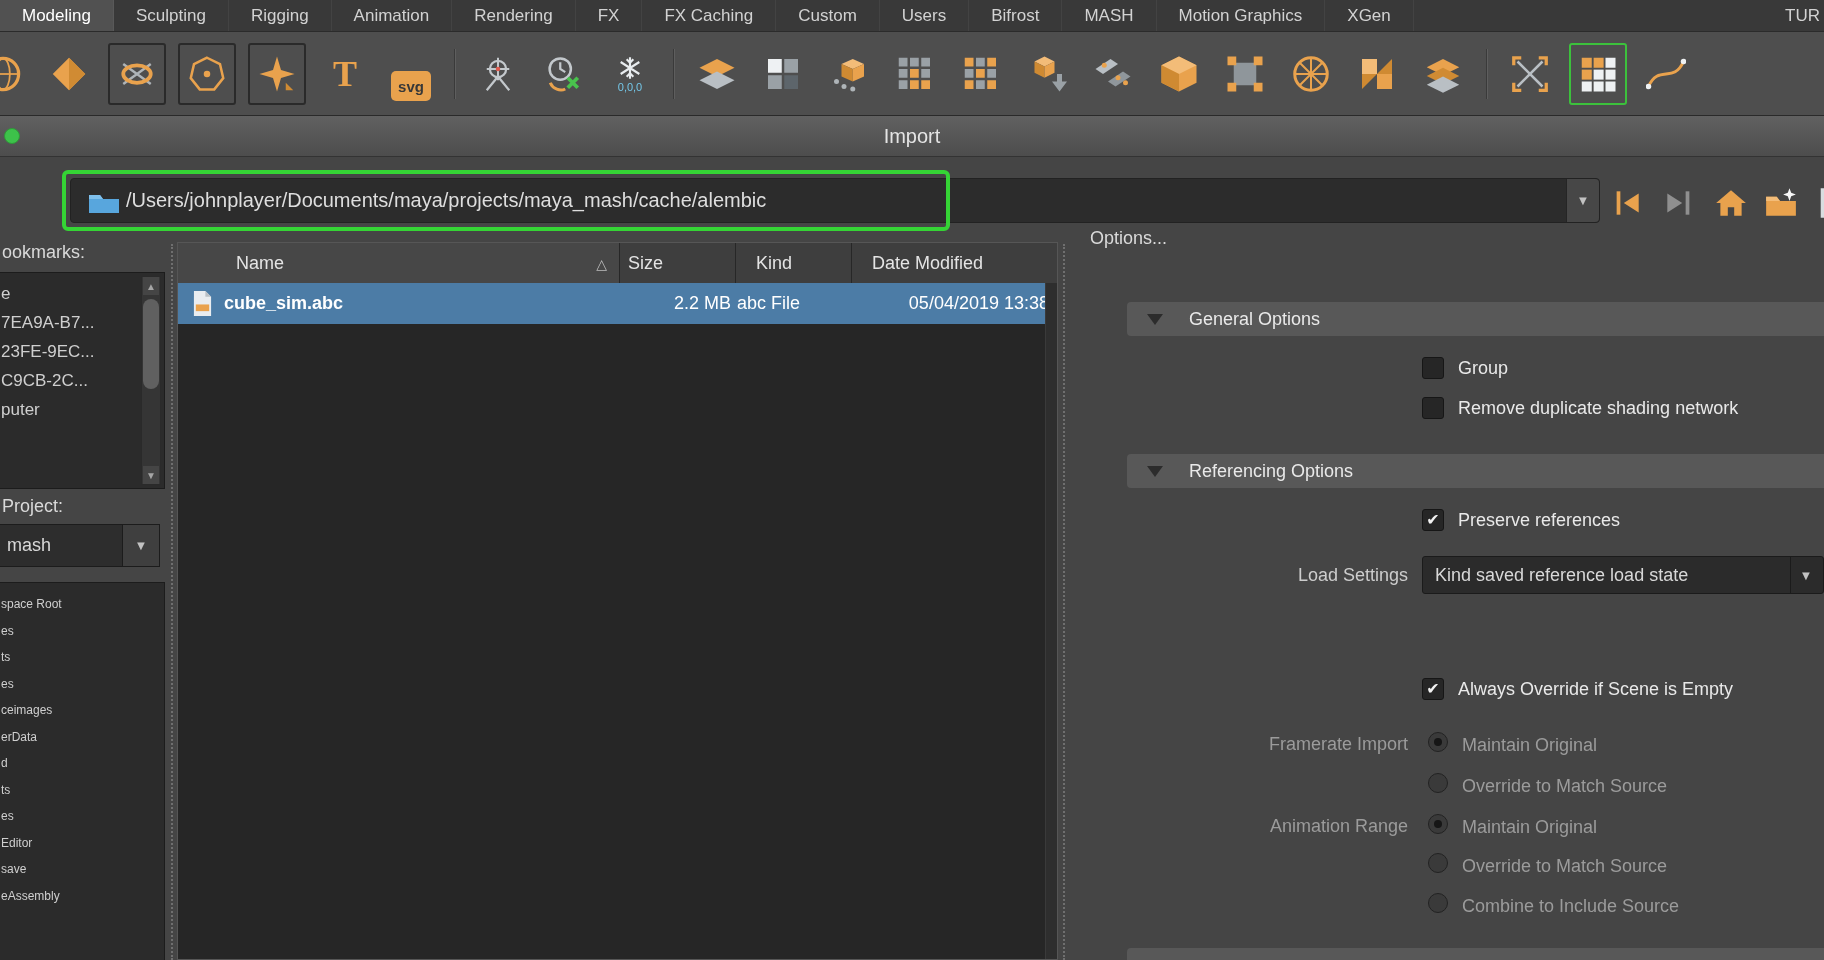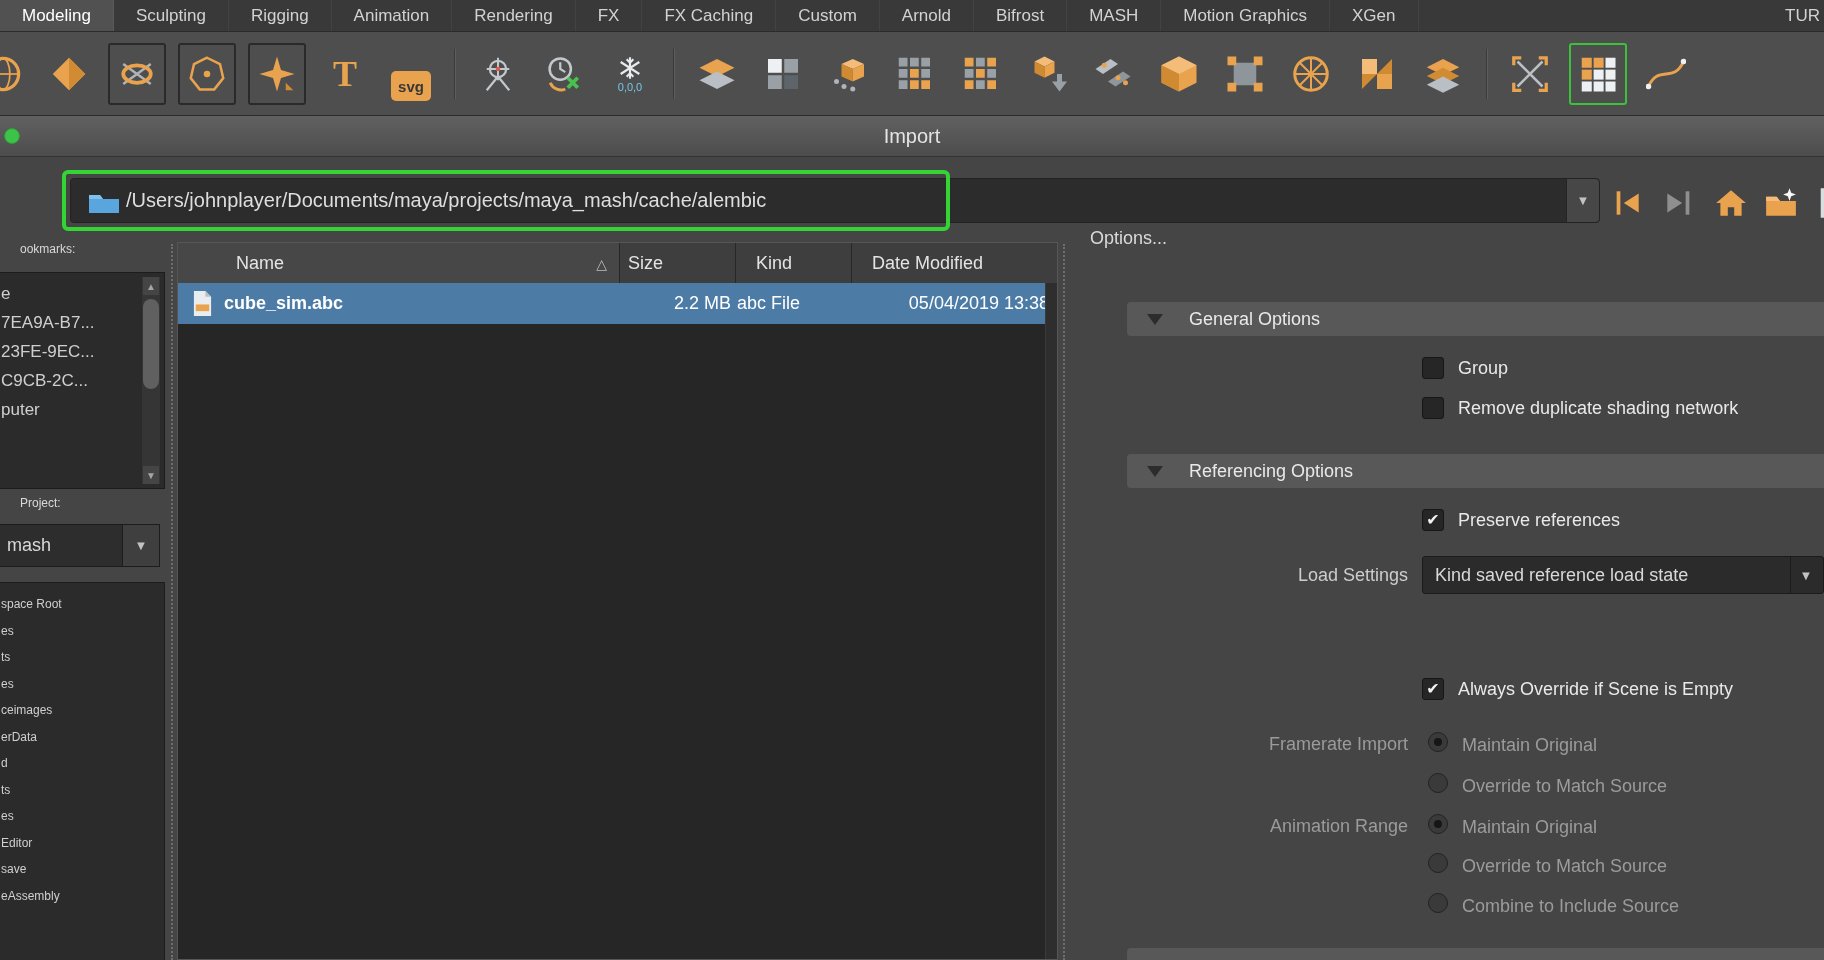--- a/index.html
+++ b/index.html
@@ -51,21 +51,21 @@
   
   .dd-arrow::after{content:"▼";font-size:13px;color:#c2c2c2;}
   .dd-arrow{display:flex;align-items:center;justify-content:center;width:100%;height:100%;}
   .sb-btn{position:absolute;left:1px;right:1px;height:18px;background:#454545;display:flex;
           align-items:center;justify-content:center;font-size:10px;color:#a5a5a5;}
   .sb-up::after{content:"▲";}
   .sb-down::after{content:"▼";}
   .sort-asc::after{content:"△";font-size:14px;color:#bdbdbd;}
 
   
-  .sidelabel{position:absolute;left:20px;font-size:12px;color:#d9d9d9;white-space:nowrap;}
+  .sidelabel{position:absolute;left:2px;font-size:18px;color:#d9d9d9;white-space:nowrap;}
   .listbox{position:absolute;left:-2px;width:167px;background:#2b2b2b;border:1px solid #1c1c1c;
            box-sizing:border-box;overflow:hidden;}
   .listitem{line-height:29px;font-size:17px;color:#cfcfcf;white-space:nowrap;overflow:hidden;padding-left:2px;}
   .projitem{line-height:26.5px;font-size:12px;color:#cfcfcf;white-space:nowrap;overflow:hidden;padding-left:2px;}
   .scrollbar{position:absolute;right:3px;top:3px;bottom:3px;width:20px;background:#353535;
              border:1px solid #2a2a2a;box-sizing:border-box;}
   .sb-thumb{position:absolute;left:1px;right:1px;top:22px;height:90px;background:#606060;border-radius:8px;}
   .dropdown{position:absolute;left:-2px;top:524px;width:162px;height:43px;background:#2d2d2d;
             border:1px solid #1c1c1c;box-sizing:border-box;}
   .dropdown .val{position:absolute;left:8px;line-height:41px;font-size:18px;color:#d8d8d8;}
@@ -113,21 +113,21 @@
 
   <div class="tabbar">
     <div class="tab active">Modeling</div>
     <div class="tab">Sculpting</div>
     <div class="tab">Rigging</div>
     <div class="tab">Animation</div>
     <div class="tab">Rendering</div>
     <div class="tab">FX</div>
     <div class="tab">FX Caching</div>
     <div class="tab">Custom</div>
-    <div class="tab">Arnold</div>
+    <div class="tab">Users</div>
     <div class="tab">Bifrost</div>
     <div class="tab">MASH</div>
     <div class="tab">Motion Graphics</div>
     <div class="tab">XGen</div>
     <div class="tab last">TUR</div>
   </div>
 
   <div class="shelf">
     <div class="slot" style="margin-left:-24px">
       <svg width="40" height="40" viewBox="0 0 32 32">

